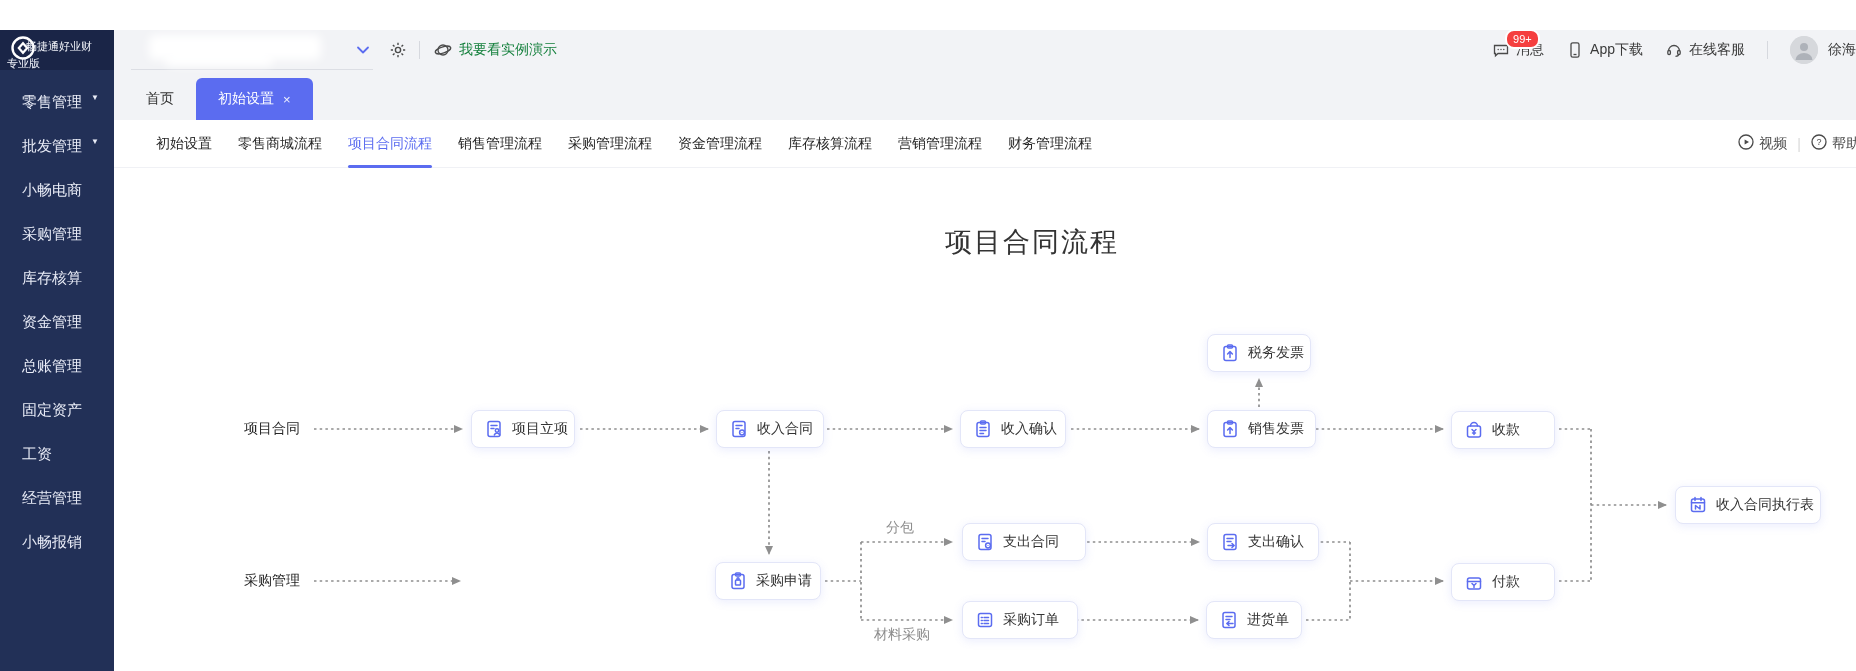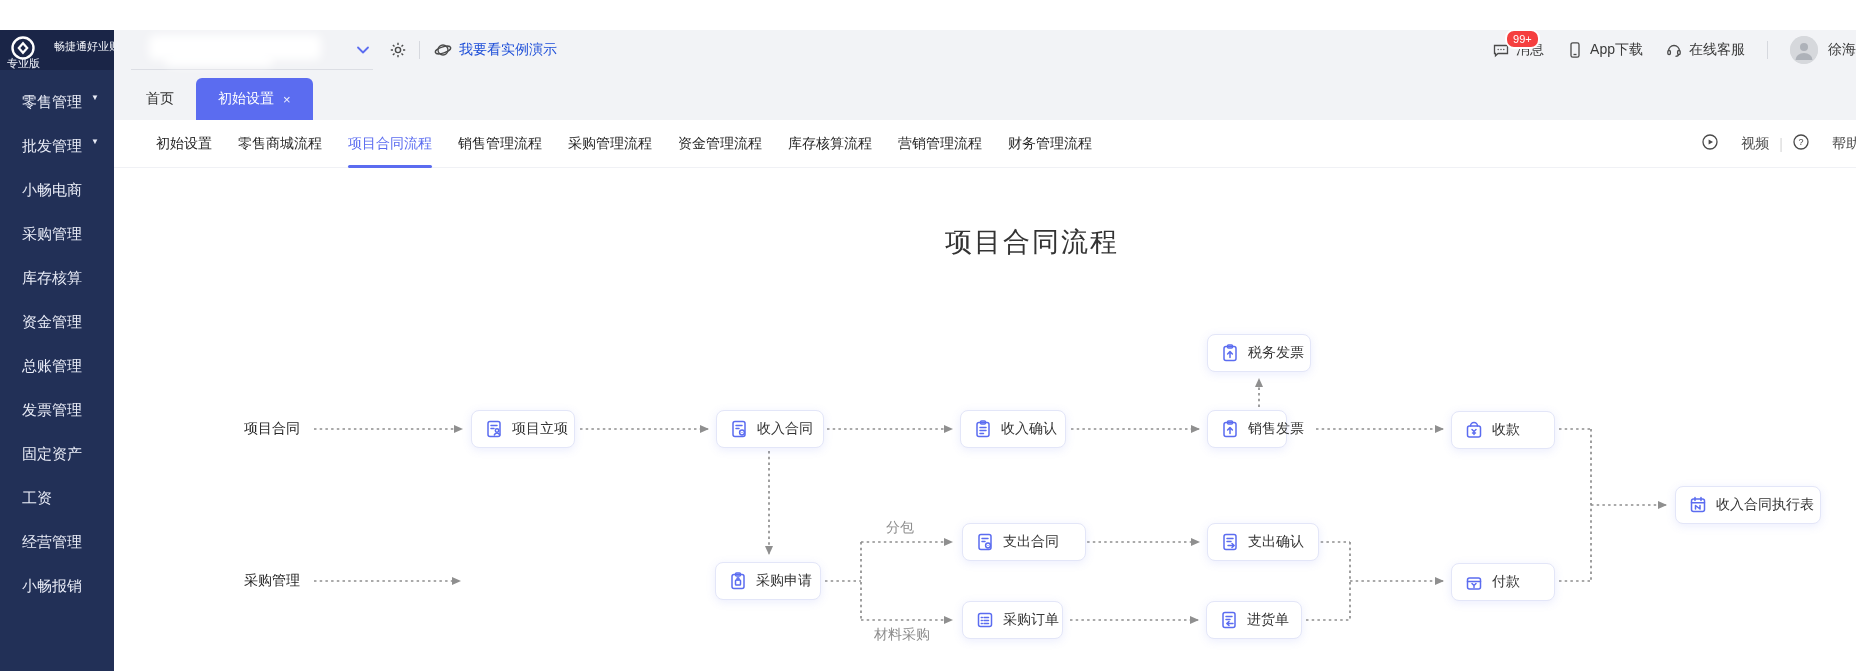--- a/index.html
+++ b/index.html
@@ -15,39 +15,39 @@
   *{margin:0;padding:0;box-sizing:border-box;}
   html,body{width:1856px;height:671px;overflow:hidden;background:#fff;
     font-family:"Liberation Sans","DejaVu Sans",sans-serif;color:var(--ink);}
   .top-white{height:30px;background:#fff;}
   .app{display:flex;height:641px;}
 
   
   .sidebar{width:114px;flex:0 0 114px;background:var(--sidebar-bg);display:flex;flex-direction:column;}
   .logo-block{height:40px;background:var(--logo-bg);position:relative;color:#fff;flex:0 0 40px;}
   .logo-mark{position:absolute;left:10px;top:5px;width:26px;height:26px;}
-  .brand-name{position:absolute;left:54px;top:9px;font-size:11px;white-space:nowrap;color:#f2f4fa;}
+  .brand-name{position:absolute;left:26px;top:9px;font-size:11px;white-space:nowrap;color:#f2f4fa;}
   .edition{position:absolute;left:7px;top:26px;font-size:11px;color:#f2f4fa;}
   .side-menu{padding-top:23px;}
   .side-item{height:44px;display:flex;align-items:flex-start;padding-left:22px;
     color:#e9ecf7;font-size:15px;cursor:pointer;white-space:nowrap;}
   .side-item .caret{margin-left:9px;font-size:8px;color:#e9ecf7;}
 
   
   .main{flex:1;display:flex;flex-direction:column;min-width:0;}
   .topbar{height:40px;background:var(--bar-bg);display:flex;align-items:center;padding-left:17px;flex:0 0 40px;}
   .company-select{position:relative;width:242px;height:40px;border-bottom:1px solid #dcdee4;flex:0 0 242px;}
   .blob{position:absolute;background:#fff;border-radius:6px;filter:blur(5px);}
   .blob.b1{left:18px;top:5px;width:172px;height:25px;}
   .blob.b2{left:34px;top:23px;width:108px;height:13px;}
   .chevron-wrap{position:absolute;right:2px;top:12px;width:16px;height:16px;}
   .bar-icon{width:18px;height:18px;flex:0 0 18px;}
   .gear-wrap{margin-left:16px;}
   .v-divider{width:1px;height:18px;background:#d6d8de;margin:0 14px 0 12px;}
-  .demo{display:flex;align-items:center;gap:7px;font-size:14px;color:#1d4ed8;cursor:pointer;}
+  .demo{display:flex;align-items:center;gap:7px;font-size:14px;color:#15803d;cursor:pointer;}
   .topbar-right{margin-left:auto;display:flex;align-items:center;gap:22px;font-size:14px;color:#3a3a3a;}
   .tb-item{display:flex;align-items:center;gap:6px;cursor:pointer;position:relative;white-space:nowrap;}
   .badge{position:absolute;top:-12px;left:13px;background:var(--badge);color:#fff;font-size:11px;
     line-height:14px;padding:1px 6px;border-radius:9px;border:2px solid #fff;font-weight:normal;}
   .avatar{width:28px;height:28px;border-radius:50%;background:#d6d8dc;overflow:hidden;flex:0 0 28px;}
   .username{white-space:nowrap;}
 
   
   .tabrow{height:50px;background:var(--bar-bg);display:flex;align-items:flex-end;padding-left:10px;flex:0 0 50px;}
   .tab{height:42px;display:flex;align-items:center;padding:0 22px;font-size:14px;color:#333;
@@ -59,21 +59,21 @@
   .content{flex:1;background:#fff;position:relative;min-height:0;}
   .subnav{height:48px;display:flex;align-items:center;gap:26px;padding-left:42px;
     border-bottom:1px solid #f0f1f5;font-size:14px;color:#262626;position:relative;z-index:3;}
   .subnav-item{position:relative;height:48px;display:flex;align-items:center;cursor:pointer;white-space:nowrap;}
   .subnav-item.active{color:var(--accent);}
   .subnav-item.active::after{content:"";position:absolute;left:0;right:0;bottom:0;height:3px;
     background:var(--accent);border-radius:2px;}
   .subnav-right{margin-left:auto;display:flex;align-items:center;gap:8px;color:#4a4a4a;font-size:14px;
     margin-right:-4px;white-space:nowrap;}
   .subnav-right .sep{color:#d9d9d9;margin:0 2px;}
-  .subnav-right .grp{display:flex;align-items:center;gap:23px;cursor:pointer;text-align:center;}
+  .subnav-right .grp{display:flex;align-items:center;gap:5px;cursor:pointer;text-align:center;}
 
   
   .canvas{position:absolute;left:0;top:0;width:1743px;height:551px;z-index:1;}
   .flow-title{position:absolute;left:831px;top:104px;font-size:27px;letter-spacing:2px;color:#333;}
   .edges{position:absolute;left:0;top:0;pointer-events:none;}
   .flow-node{position:absolute;height:38px;background:#fff;border:1px solid var(--node-border);
     border-radius:8px;display:flex;align-items:center;gap:8px;padding:0 12px;font-size:14px;color:#333;
     box-shadow:0 2px 10px rgba(99,113,240,.13);cursor:pointer;white-space:nowrap;}
   .flow-node svg{flex:0 0 20px;}
   .lane-label{position:absolute;font-size:14px;color:#262626;white-space:nowrap;}
@@ -113,23 +113,20 @@
           <span>采购管理</span>
         </div>
         <div class="side-item">
           <span>库存核算</span>
         </div>
         <div class="side-item">
           <span>资金管理</span>
         </div>
         <div class="side-item">
           <span>总账管理</span>
-        </div>
-        <div class="side-item">
-          <span>发票管理</span>
         </div>
         <div class="side-item">
           <span>固定资产</span>
         </div>
         <div class="side-item">
           <span>工资</span>
         </div>
         <div class="side-item">
           <span>经营管理</span>
         </div>
@@ -324,21 +321,21 @@
             <span>收入合同</span>
           </div>
           <div class="flow-node" style="left: 846px; top: 290px; width: 106px;">
             <svg viewBox="0 0 20 20" width="20" height="20" fill="none" stroke="#5b6cf0" stroke-width="1.5" stroke-linecap="round" stroke-linejoin="round">
               <rect x="4" y="3.5" width="12" height="14" rx="2"></rect>
               <rect x="7.5" y="2" width="5" height="3" rx="1"></rect>
               <path d="M7 8.5h6M7 11.5h6M7 14.5h3.5"></path>
             </svg>
             <span>收入确认</span>
           </div>
-          <div class="flow-node" style="left: 1093px; top: 290px; width: 80px;">
+          <div class="flow-node" style="left: 1093px; top: 290px; width: 109px;">
             <svg viewBox="0 0 20 20" width="20" height="20" fill="none" stroke="#5b6cf0" stroke-width="1.5" stroke-linecap="round" stroke-linejoin="round">
               <rect x="4" y="3.5" width="12" height="14" rx="2"></rect>
               <rect x="7.5" y="2" width="5" height="3" rx="1"></rect>
               <path d="M10 14.5v-5.5M7.6 11 L10 8.6 L12.4 11"></path>
             </svg>
             <span>销售发票</span>
           </div>
           <div class="flow-node" style="left: 1337px; top: 291px; width: 104px;">
             <svg viewBox="0 0 20 20" width="20" height="20" fill="none" stroke="#5b6cf0" stroke-width="1.5" stroke-linecap="round" stroke-linejoin="round">
               <rect x="3.5" y="6" width="13" height="11" rx="2"></rect>
@@ -366,21 +363,21 @@
           </div>
           <div class="flow-node" style="left: 601px; top: 442px; width: 106px;">
             <svg viewBox="0 0 20 20" width="20" height="20" fill="none" stroke="#5b6cf0" stroke-width="1.5" stroke-linecap="round" stroke-linejoin="round">
               <rect x="4" y="3.5" width="12" height="14" rx="2"></rect>
               <rect x="7.5" y="2" width="5" height="3" rx="1"></rect>
               <rect x="7.5" y="9" width="5" height="5" rx=".8"></rect>
               <path d="M9 9v-1.3a1 1 0 0 1 2 0V9"></path>
             </svg>
             <span>采购申请</span>
           </div>
-          <div class="flow-node" style="left: 848px; top: 481px; width: 101px;">
+          <div class="flow-node" style="left: 848px; top: 481px; width: 116px;">
             <svg viewBox="0 0 20 20" width="20" height="20" fill="none" stroke="#5b6cf0" stroke-width="1.5" stroke-linecap="round" stroke-linejoin="round">
               <rect x="3.5" y="3.5" width="13" height="13" rx="2"></rect>
               <path d="M6.3 7.5h1M9 7.5h4.5M6.3 10.5h1M9 10.5h4.5M6.3 13.5h1M9 13.5h4.5"></path>
             </svg>
             <span>采购订单</span>
           </div>
           <div class="flow-node" style="left: 1092px; top: 481px; width: 96px;">
             <svg viewBox="0 0 20 20" width="20" height="20" fill="none" stroke="#5b6cf0" stroke-width="1.5" stroke-linecap="round" stroke-linejoin="round">
               <rect x="4" y="2.5" width="12" height="15" rx="2"></rect>
               <path d="M7 6.5h6M7 9.5h4"></path>

